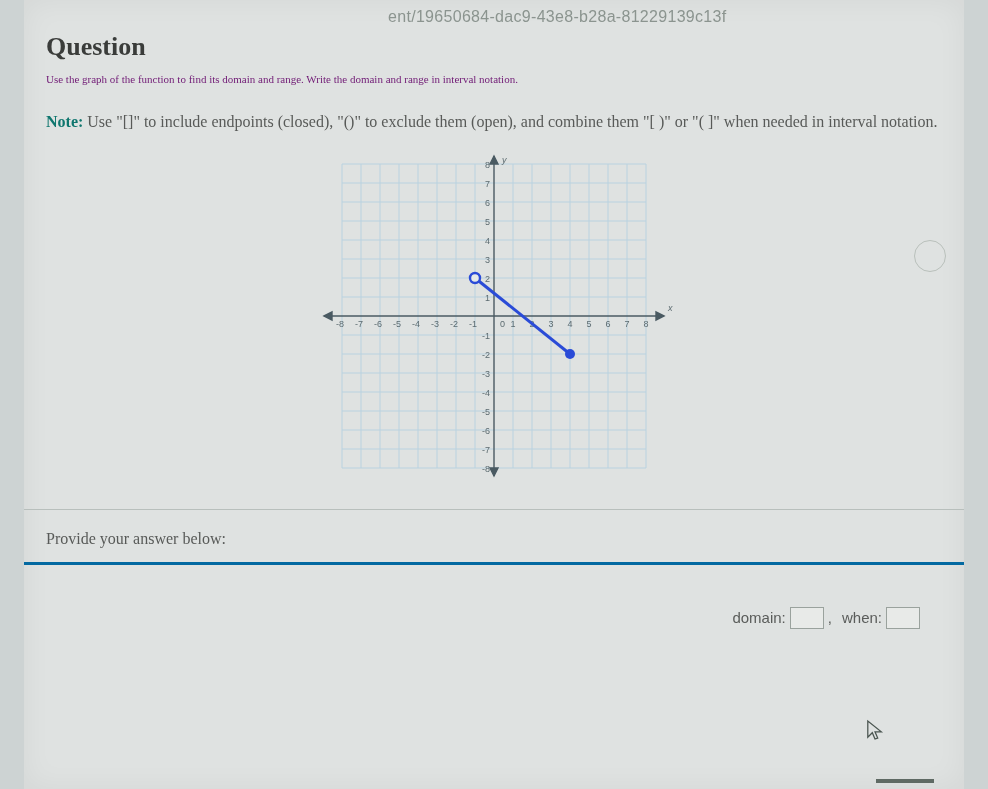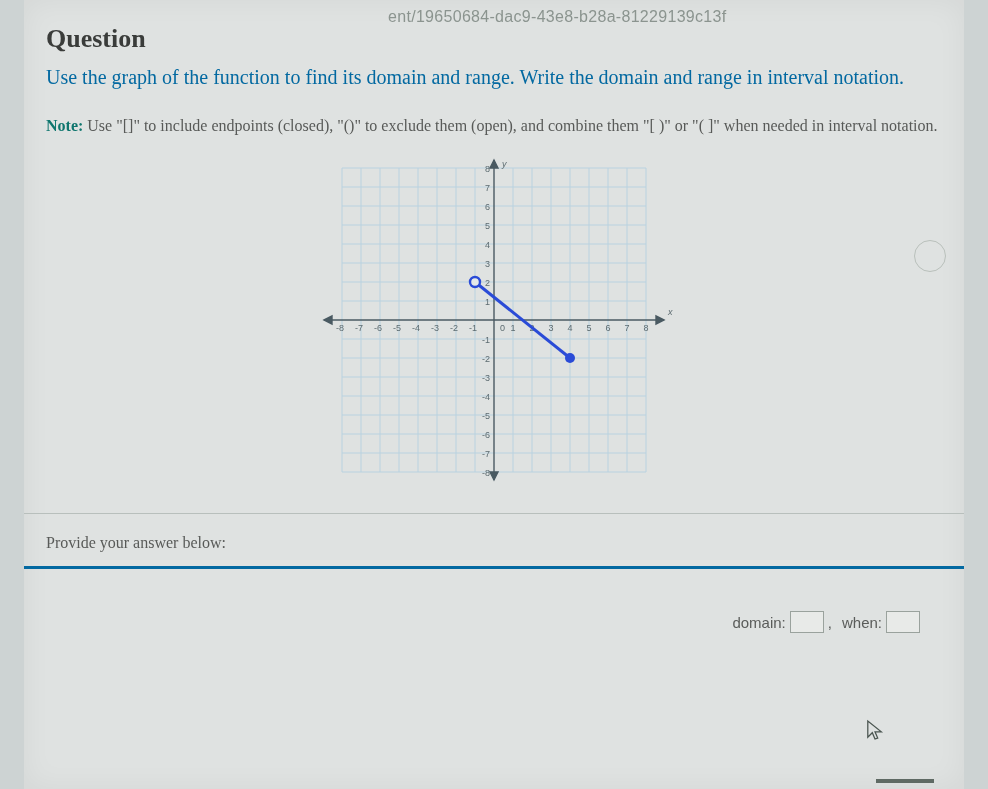--- a/index.html
+++ b/index.html
@@ -23,31 +23,31 @@
     position: absolute;
     top: 8px;
     left: 320px;
     font-family: Arial, sans-serif;
     font-size: 16px;
     color: #8b948f;
     letter-spacing: 0.3px;
     margin-left: 44px;
   }
   .content {
-    padding: 24px 22px 0 22px;
+    padding: 32px 22px 0 22px;
   }
   .heading {
     font-size: 26px;
     font-weight: bold;
     color: #3a3c3a;
     margin-bottom: 10px;
   }
   .body-text {
-    font-size: 20px;
-    color: #0369a1;
+    font-size: 11px;
+    color: #701a75;
     line-height: 1.35;
   }
   .note-block {
     margin-top: 26px;
     font-size: 16px;
     color: #585a58;
   }
   .note-block b { font-weight: bold; color: #0f766e; }
   .graph-wrap {
     margin-top: 20px;

